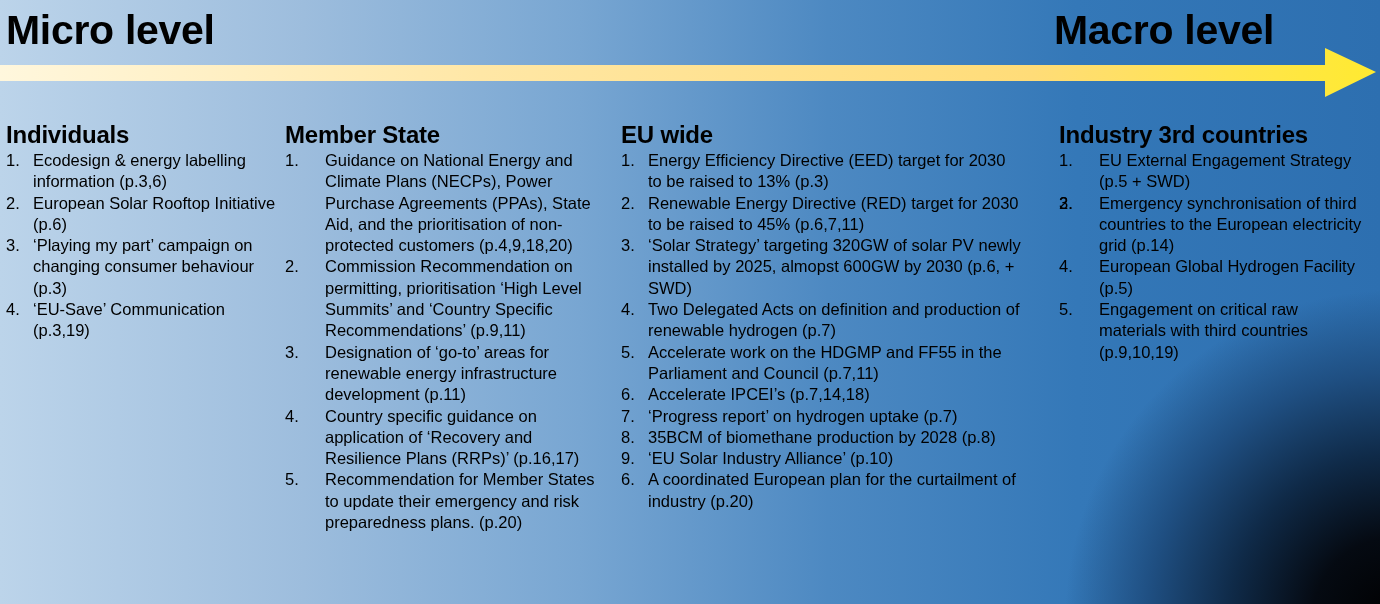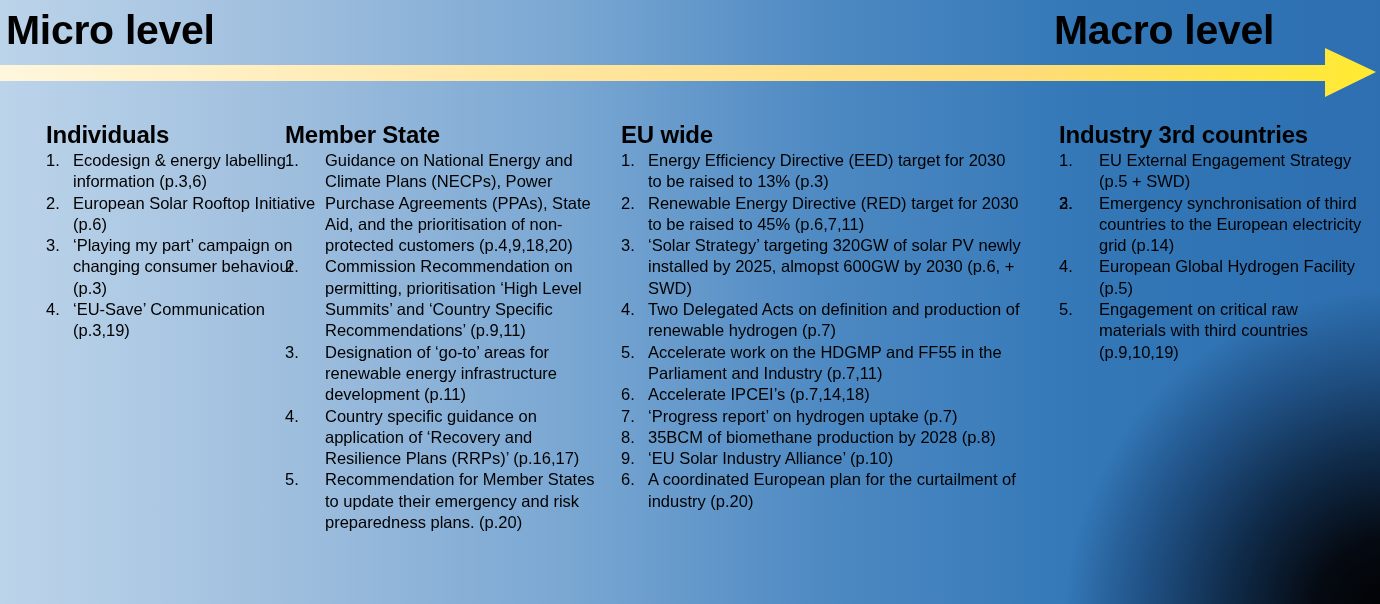--- a/index.html
+++ b/index.html
@@ -20,21 +20,21 @@
     .arrow { position: absolute; left: 0; top: 0; width: 1380px; height: 110px; }
     .col { position: absolute; top: 120px; }
     .col h2 {
       margin: 0; font-size: 24px; line-height: 30px; font-weight: bold; letter-spacing: -0.2px;
     }
     .col ol { list-style: none; margin: 0; padding: 0; }
     .col li {
       position: relative; font-size: 16.5px; line-height: 21.3px;
     }
     .col li .num { position: absolute; left: 0; top: 0; }
-    #col-individuals { left: 6px; width: 270px; margin-left: 40px; }
+    #col-individuals { left: 6px; width: 270px; }
     #col-individuals li { padding-left: 27px; }
     #col-member { left: 285px; width: 320px; }
     #col-member li { padding-left: 40px; }
     #col-eu { left: 621px; width: 400px; }
     #col-eu li { padding-left: 27px; }
     #col-third { left: 1059px; width: 310px; }
     #col-third li { padding-left: 40px; }
   </style>
 </head>
 <body>
@@ -77,21 +77,21 @@
     </ol>
   </div>
 
   <div id="col-eu" class="col">
     <h2>EU wide</h2>
     <ol>
       <li><span class="num">1.</span><span>Energy Efficiency Directive (EED) target for 2030 to be raised to 13% (p.3)</span></li>
       <li><span class="num">2.</span><span>Renewable Energy Directive (RED) target for 2030 to be raised to 45% (p.6,7,11)</span></li>
       <li><span class="num">3.</span><span>‘Solar Strategy’ targeting 320GW of solar PV newly installed by 2025, almopst 600GW by 2030 (p.6, + SWD)</span></li>
       <li><span class="num">4.</span><span>Two Delegated Acts on definition and production of renewable hydrogen (p.7)</span></li>
-      <li><span class="num">5.</span><span>Accelerate work on the HDGMP and FF55 in the Parliament and Industry (p.7,11)</span></li>
+      <li><span class="num">5.</span><span>Accelerate work on the HDGMP and FF55 in the Parliament and Council (p.7,11)</span></li>
       <li><span class="num">6.</span><span>Accelerate IPCEI’s (p.7,14,18)</span></li>
       <li><span class="num">7.</span><span>‘Progress report’ on hydrogen uptake (p.7)</span></li>
       <li><span class="num">8.</span><span>35BCM of biomethane production by 2028 (p.8)</span></li>
       <li><span class="num">9.</span><span>‘EU Solar Industry Alliance’ (p.10)</span></li>
       <li><span class="num">6.</span><span>A coordinated European plan for the curtailment of industry (p.20)</span></li>
     </ol>
   </div>
 
   <div id="col-third" class="col">
     <h2>Industry 3rd countries</h2>

